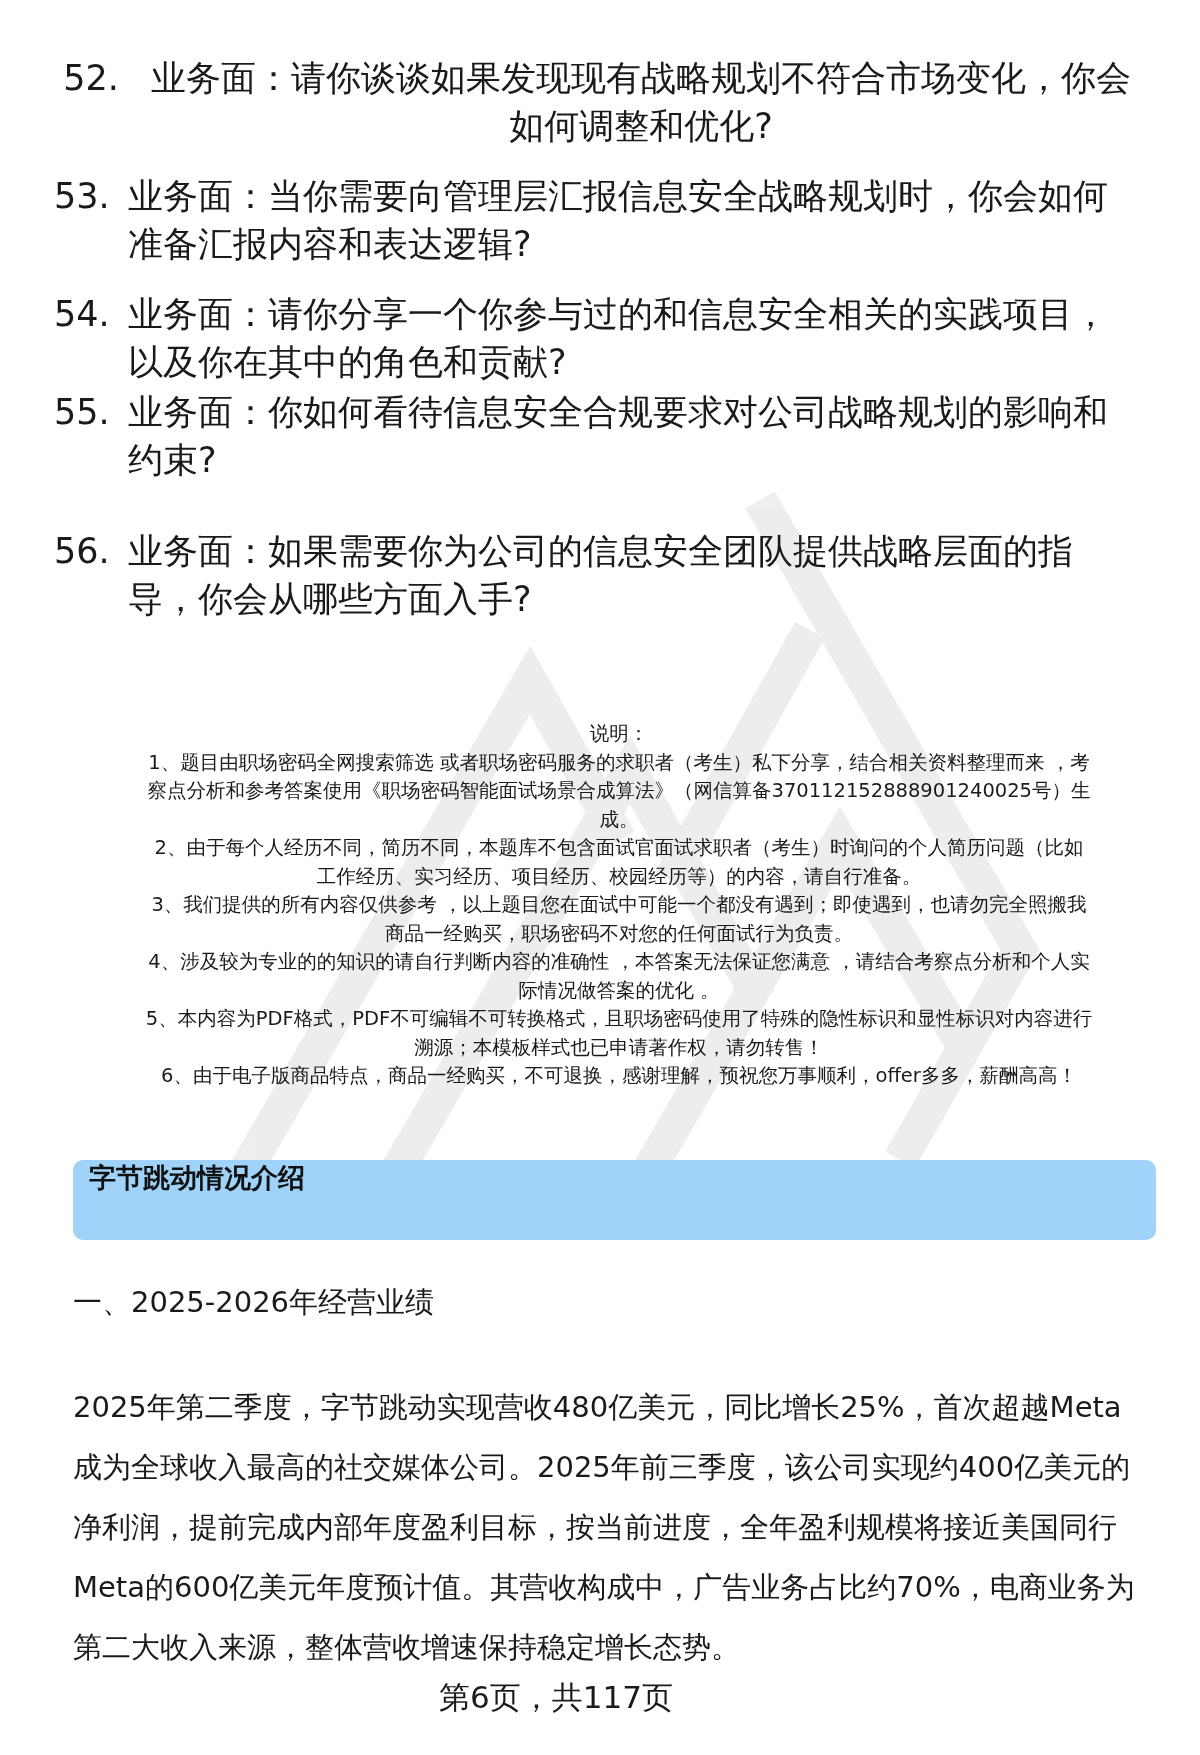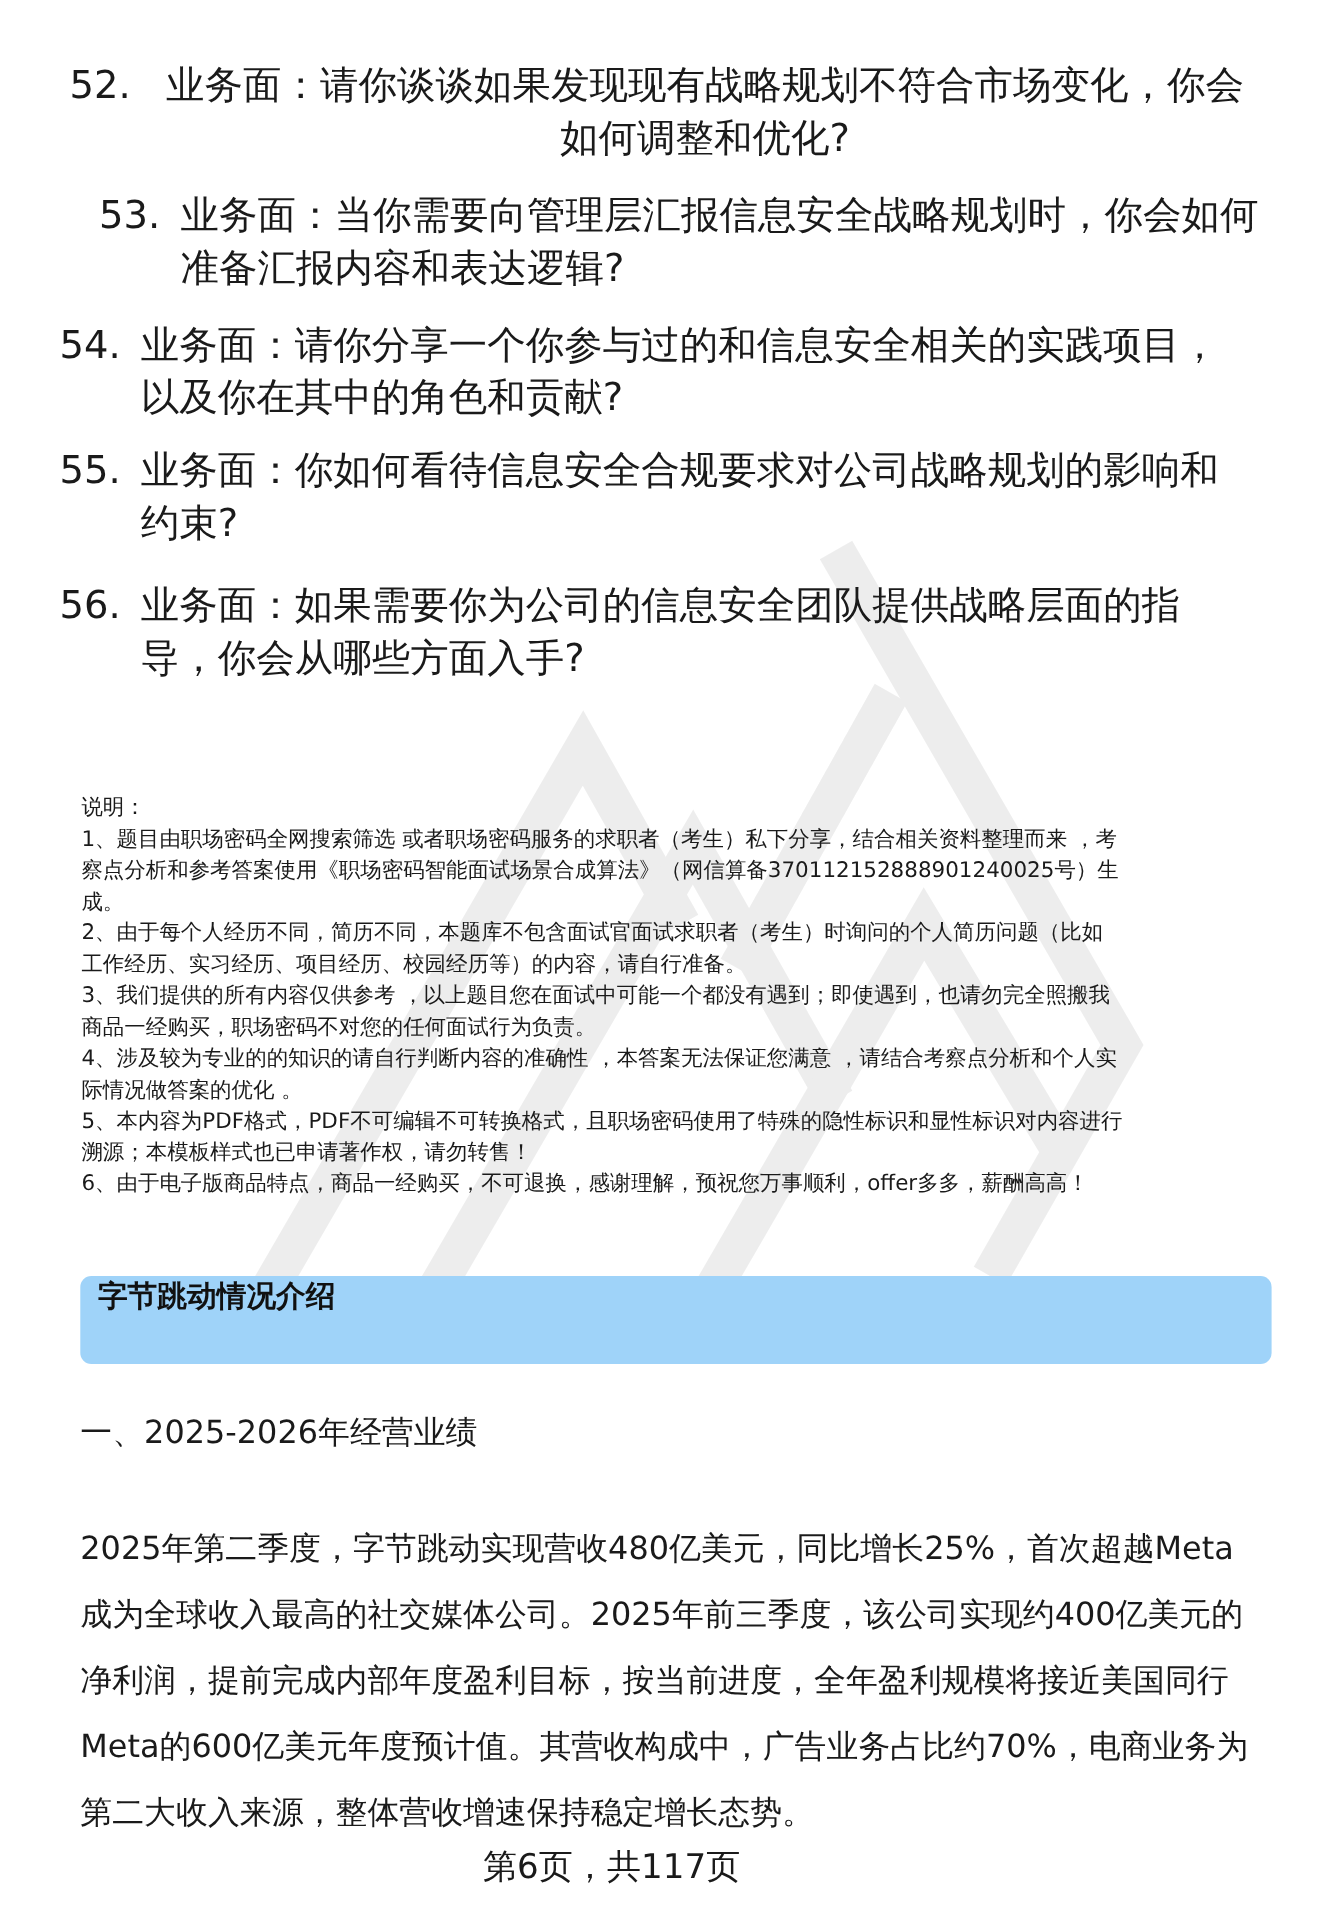--- a/index.html
+++ b/index.html
@@ -49,20 +49,21 @@
       position: absolute;
       left: 74px;
       top: 720px;
       width: 1090px;
       font-size: 19.5px;
       line-height: 28.5px;
       color: #1a1a1a;
     }
     .notes p {
       margin: 0;
+      text-align: center;
     }
     .banner {
       position: absolute;
       left: 73px;
       top: 1160px;
       width: 1083px;
       height: 80px;
       background: #9fd3f9;
       border-radius: 10px;
       display: flex;
@@ -117,37 +118,37 @@
 <div class="page">
 
   <div class="question" style="top:54px;text-align:center;">
     <div class="q-num">52.</div>
     <div class="q-text">
       <div>业务面：请你谈谈如果发现现有战略规划不符合市场变化，你会</div>
       <div>如何调整和优化?</div>
     </div>
   </div>
 
-  <div class="question" style="top:172px;margin-left:36px;">
+  <div class="question" style="top:172px;">
     <div class="q-num">53.</div>
     <div class="q-text">
       <div>业务面：当你需要向管理层汇报信息安全战略规划时，你会如何</div>
       <div>准备汇报内容和表达逻辑?</div>
     </div>
   </div>
 
   <div class="question" style="top:290px;">
     <div class="q-num">54.</div>
     <div class="q-text">
       <div>业务面：请你分享一个你参与过的和信息安全相关的实践项目，</div>
       <div>以及你在其中的角色和贡献?</div>
     </div>
   </div>
 
-  <div class="question" style="top:404px;">
+  <div class="question" style="top:388px;">
     <div class="q-num">55.</div>
     <div class="q-text">
       <div>业务面：你如何看待信息安全合规要求对公司战略规划的影响和</div>
       <div>约束?</div>
     </div>
   </div>
 
   <div class="question" style="top:527px;">
     <div class="q-num">56.</div>
     <div class="q-text">

